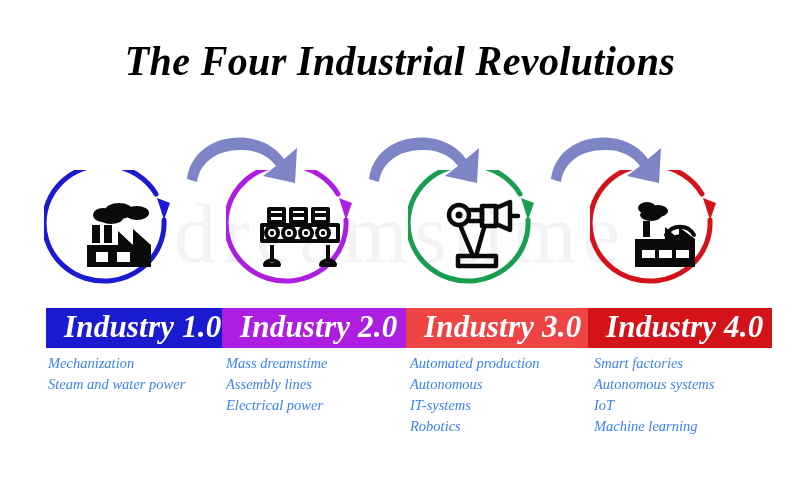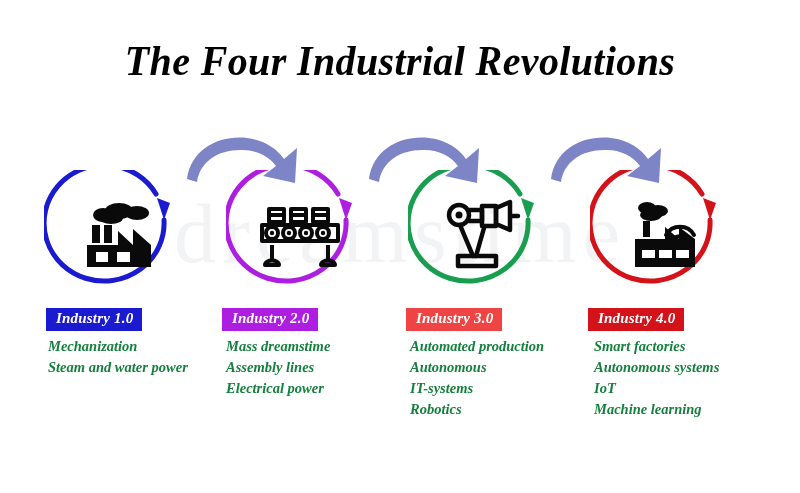--- a/index.html
+++ b/index.html
@@ -93,43 +93,43 @@
   .glyph-svg {
     position: absolute;
     left: 50%;
     top: 50%;
     transform: translate(-50%, -50%);
   }
 
   .stage-label {
     display: inline-block;
     margin-top: 6px;
-    padding: 3px 9px 4px 10px;
+    padding: 3px 9px 4px 18px;
     color: #ffffff;
     font-family: "Liberation Serif", "DejaVu Serif", serif;
     font-style: italic;
     font-weight: bold;
-    font-size: 15px;
+    font-size: 31px;
     line-height: 1.05;
     white-space: nowrap;
     letter-spacing: 0.2px;
   }
 
   .stage-points {
     margin: 5px 0 0 2px;
     padding: 0;
     list-style: none;
   }
   .stage-points li {
     font-family: "Liberation Serif", "DejaVu Serif", serif;
     font-style: italic;
-    font-weight: bold;
+    font-weight: normal;
     font-size: 14.5px;
     line-height: 1.45;
-    color: #15803d;
+    color: #3b82f6;
     white-space: nowrap;
   }
 
   
   .stage.s0 .stage-label { margin-left: 12px; }
   .stage.s0 .stage-points { margin-left: 14px; }
   .stage.s1 .stage-label { margin-left: 6px; }
   .stage.s1 .stage-points { margin-left: 10px; }
   .stage.s2 .stage-label { margin-left: 8px; }
   .stage.s2 .stage-points { margin-left: 12px; }

